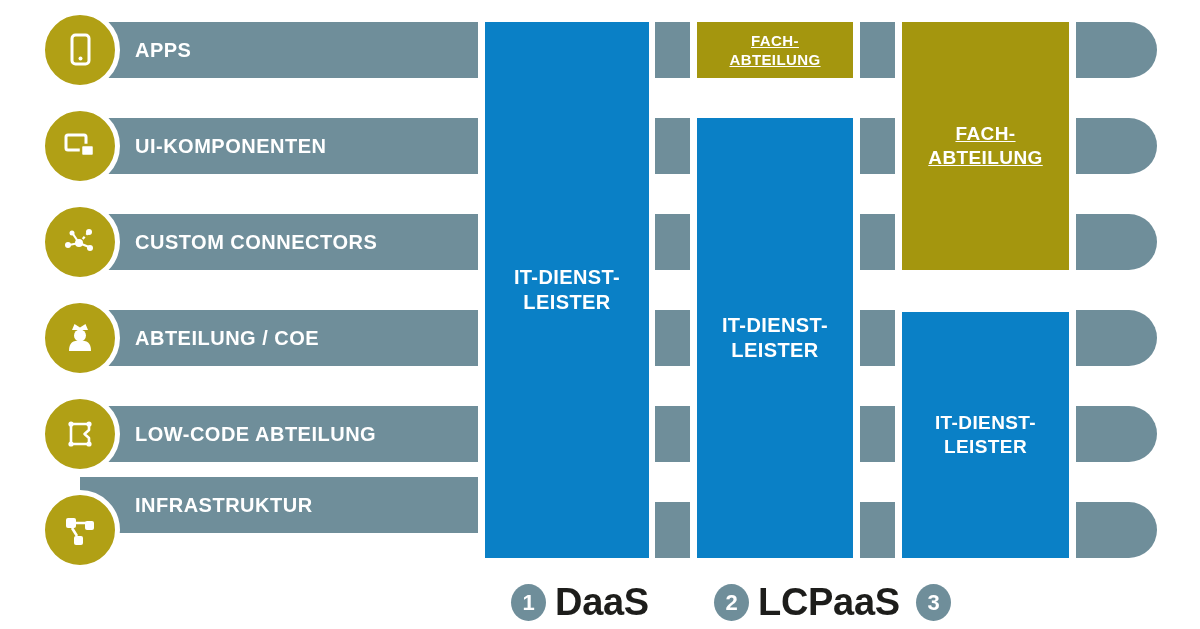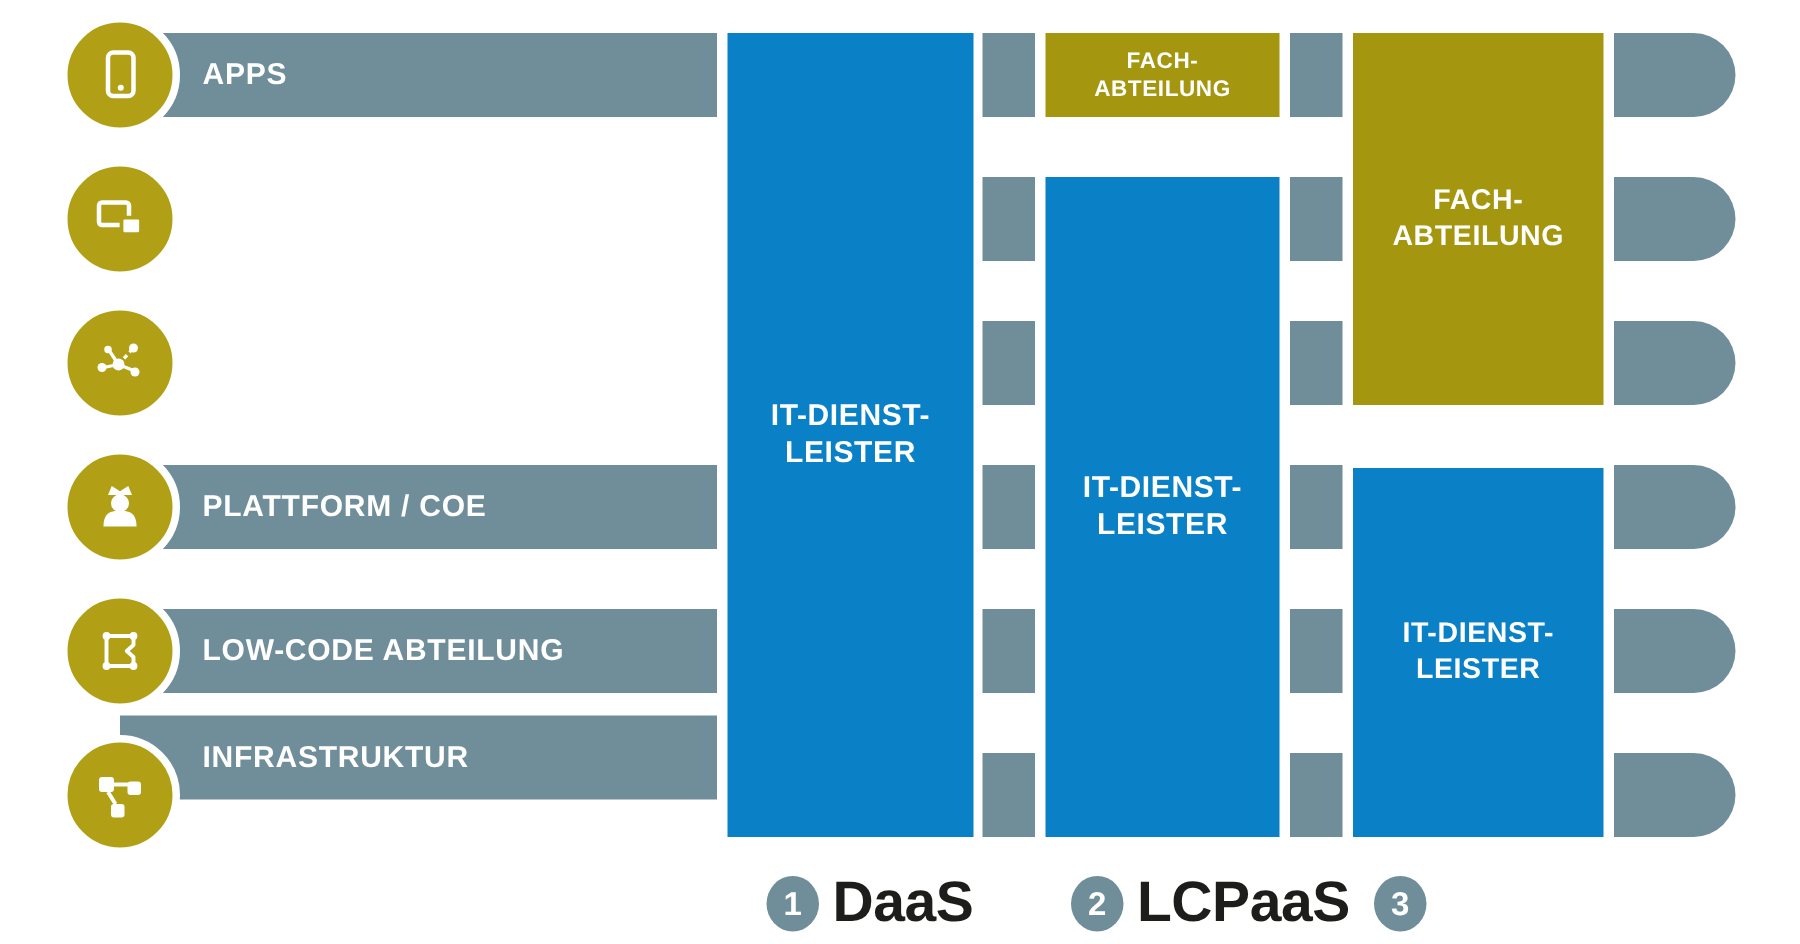--- a/index.html
+++ b/index.html
@@ -24,21 +24,21 @@
     display:flex;align-items:center;justify-content:center;
   }
   .icon-circle svg{width:44px;height:44px;display:block;}
   
   .block{
     position:absolute;display:flex;flex-direction:column;align-items:center;
     justify-content:center;color:#fff;font-weight:700;text-align:center;
     line-height:1.25;letter-spacing:.4px;
   }
   .block.blue{background:var(--blue,#0A80C6);text-align:right;}
-  .block.gold{background:var(--box-gold,#A4960E);}
+  .block.gold{background:var(--box-gold,#A4960E);text-decoration:underline;}
   #b-daas{left:485px;top:22px;width:164px;height:536px;font-size:20px;}
   #b-deaas-fach{left:697px;top:22px;width:156px;height:56px;font-size:15px;line-height:1.3;}
   #b-deaas-it{left:697px;top:118px;width:156px;height:440px;font-size:20px;}
   #b-lcpaas-fach{left:902px;top:22px;width:167px;height:248px;font-size:19px;}
   #b-lcpaas-it{left:902px;top:312px;width:167px;height:246px;font-size:19px;}
   
   .legend-item{position:absolute;top:584px;height:37px;display:flex;align-items:center;}
   #leg-1{left:511px;} #leg-2{left:714px;} #leg-3{left:916px;}
   .legend-circle{
     width:35px;height:37px;border-radius:50%;background:var(--bar-gray,#6F8E9A);
@@ -58,51 +58,57 @@
   <div class="seg sa" style="top:22px"></div>
   <div class="seg sb" style="top:22px"></div>
   <div class="seg cap" style="top:22px"></div>
   <div class="icon-circle" style="top:10px">
     <svg viewBox="0 0 44 44">
       <rect x="14" y="7" width="17" height="29" rx="3.5" fill="none" stroke="#fff" stroke-width="3"></rect>
       <circle cx="22.5" cy="30.5" r="2" fill="#fff"></circle>
     </svg>
   </div>
 
+  <div class="seg main" style="top:118px">
+    <span class="layer-label">UI-KOMPONENTEN</span>
+  </div>
   <div class="seg sa" style="top:118px"></div>
   <div class="seg sb" style="top:118px"></div>
   <div class="seg cap" style="top:118px"></div>
   <div class="icon-circle" style="top:106px">
     <svg viewBox="0 0 44 44">
       <rect x="8" y="11" width="20" height="15" rx="2" fill="none" stroke="#fff" stroke-width="3"></rect>
       <rect x="23" y="21" width="13" height="11" rx="2" fill="#fff" stroke="var(--circle-gold,#B1A015)" stroke-width="2.5"></rect>
     </svg>
   </div>
 
+  <div class="seg main" style="top:214px">
+    <span class="layer-label">CUSTOM CONNECTORS</span>
+  </div>
   <div class="seg sa" style="top:214px"></div>
   <div class="seg sb" style="top:214px"></div>
   <div class="seg cap" style="top:214px"></div>
   <div class="icon-circle" style="top:202px">
     <svg viewBox="0 0 44 44">
       <g stroke="#fff" stroke-width="2.2">
         <line x1="21" y1="23" x2="11" y2="25"></line>
         <line x1="21" y1="23" x2="30" y2="13" stroke-dasharray="3 2.5"></line>
         <line x1="21" y1="23" x2="31" y2="27"></line>
         <line x1="21" y1="23" x2="15" y2="14"></line>
       </g>
       <circle cx="21" cy="23" r="4" fill="#fff"></circle>
       <circle cx="10" cy="25" r="3" fill="#fff"></circle>
       <circle cx="31" cy="12" r="3" fill="#fff"></circle>
       <circle cx="32" cy="28" r="3" fill="#fff"></circle>
       <circle cx="14" cy="13" r="2.5" fill="#fff"></circle>
     </svg>
   </div>
 
   <div class="seg main" style="top:310px">
-    <span class="layer-label">PLATTFORM / COE</span>
+    <span class="layer-label">ABTEILUNG / COE</span>
   </div>
   <div class="seg sa" style="top:310px"></div>
   <div class="seg sb" style="top:310px"></div>
   <div class="seg cap" style="top:310px"></div>
   <div class="icon-circle" style="top:298px">
     <svg viewBox="0 0 44 44">
       <path d="M14 14 L16.5 8 L22 11.5 L27.5 8 L30 14 Z" fill="#fff"></path>
       <circle cx="22" cy="19.5" r="6" fill="#fff"></circle>
       <path d="M11 35 C11 26.5 15 24.5 22 24.5 C29 24.5 33 26.5 33 35 Z" fill="#fff"></path>
     </svg>

